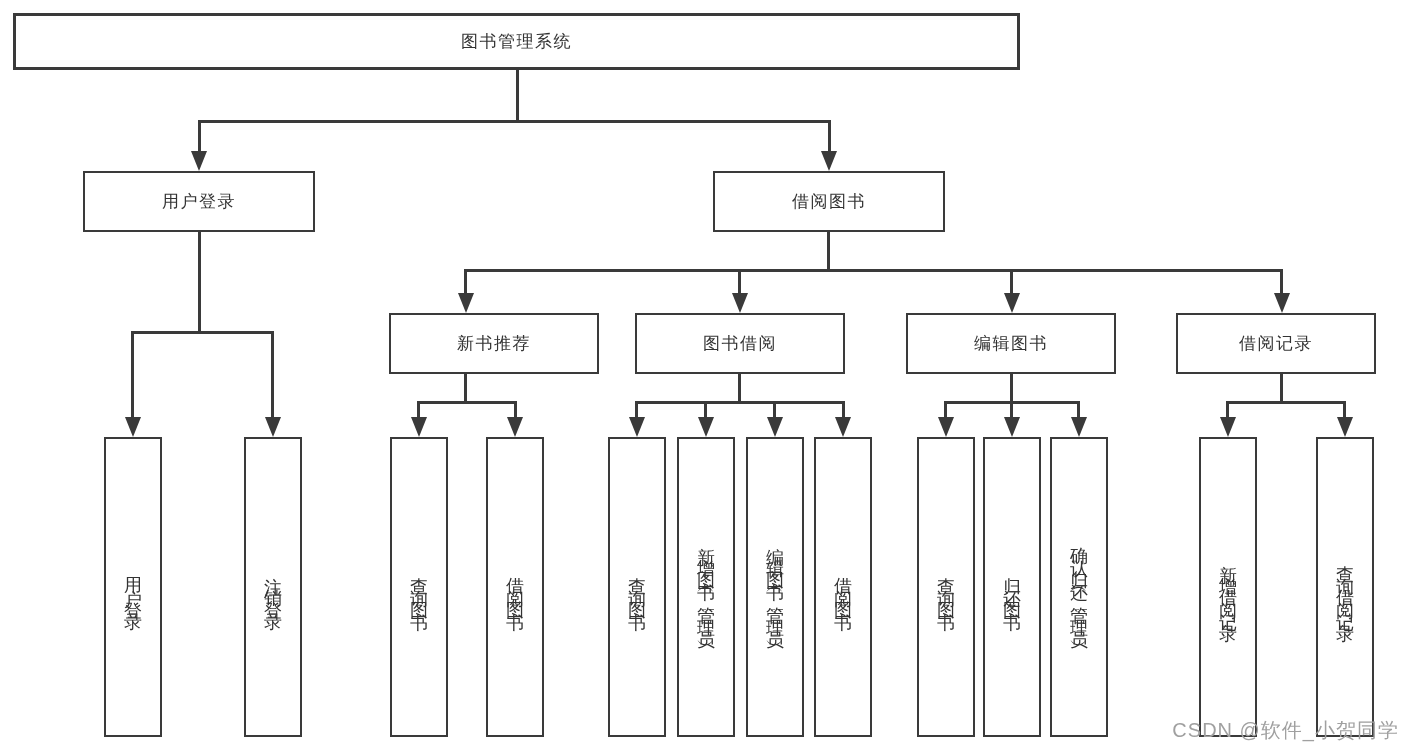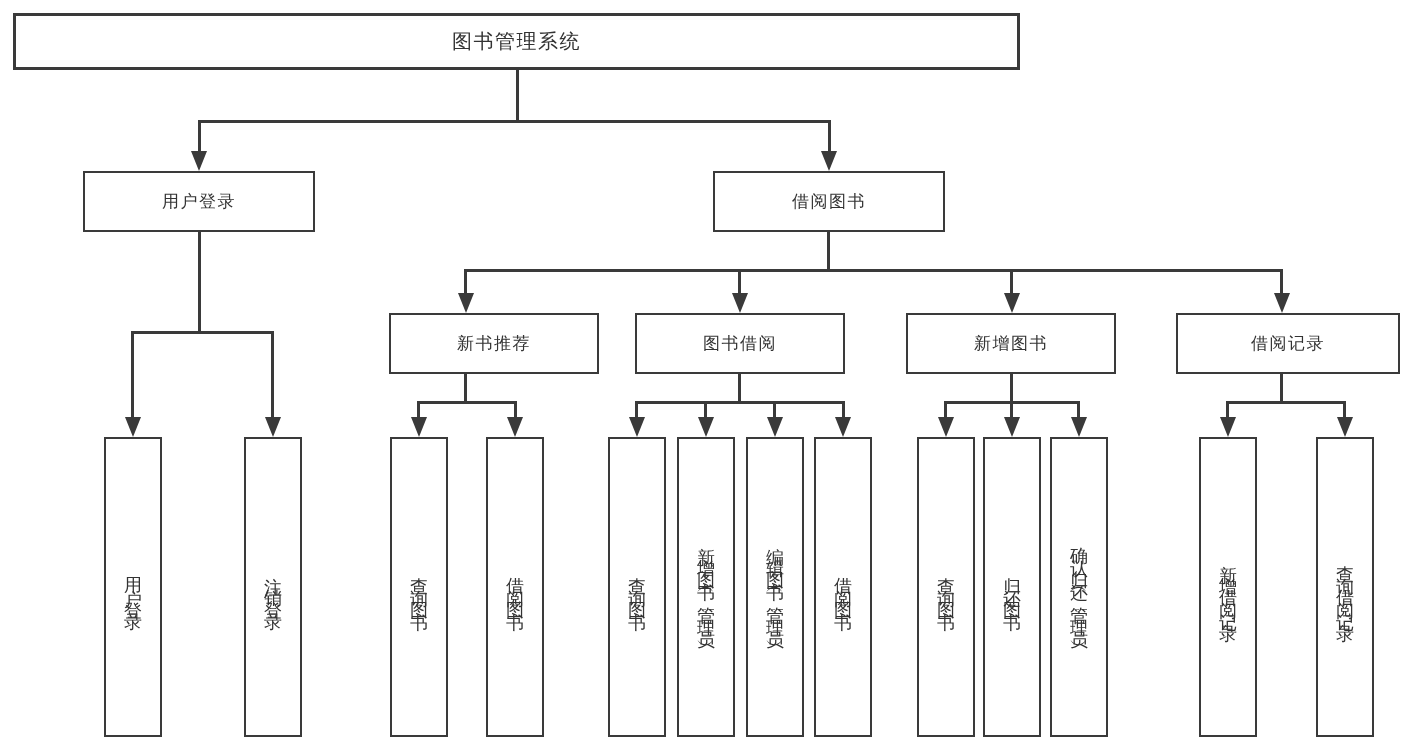--- a/index.html
+++ b/index.html
@@ -13,21 +13,21 @@
   .stage{
     position:relative;width:1405px;height:747px;background:var(--bg);
     overflow:hidden;font-family:"Liberation Sans","DejaVu Sans",sans-serif;
     color:var(--text);
   }
   .h-box{
     position:absolute;box-sizing:border-box;border:2.5px solid var(--line);
     background:var(--bg);display:flex;align-items:center;justify-content:center;
     font-size:17px;letter-spacing:1.5px;color:var(--text);
   }
-  .root-box{border-width:3px;font-size:20px;}
+  .root-box{border-width:3px;font-size:17px;}
   .v-box{
     position:absolute;box-sizing:border-box;border:2.5px solid var(--line);
     background:var(--bg);display:flex;align-items:center;justify-content:center;
   }
   .v-box span{
     writing-mode:vertical-rl;font-size:18px;letter-spacing:12px;
     color:var(--text);line-height:1;white-space:nowrap;
   }
   .vline{position:absolute;width:3px;background:var(--line);}
   .hline{position:absolute;height:3px;background:var(--line);}
@@ -82,23 +82,23 @@
   <div class="vline" style="left:1280px;top:269px;height:26px;"></div>
   <div class="arrow" style="left:1274px;top:293px;"></div>
 
   <div class="h-box" style="left:361px;top:313px;width:210px;height:61px;margin-left:28px;">
     <span>新书推荐</span>
   </div>
   <div class="h-box" style="left:635px;top:313px;width:210px;height:61px;">
     <span>图书借阅</span>
   </div>
   <div class="h-box" style="left:906px;top:313px;width:210px;height:61px;">
-    <span>新增图书</span>
+    <span>编辑图书</span>
   </div>
-  <div class="h-box" style="left:1176px;top:313px;width:224px;height:61px;">
+  <div class="h-box" style="left:1176px;top:313px;width:200px;height:61px;">
     <span>借阅记录</span>
   </div>
 
   <div class="vline" style="left:464px;top:372px;height:32px;"></div>
   <div class="hline" style="left:417px;top:401px;width:100px;"></div>
   <div class="vline" style="left:417px;top:401px;height:18px;"></div>
   <div class="arrow" style="left:411px;top:417px;"></div>
   <div class="vline" style="left:514px;top:401px;height:18px;"></div>
   <div class="arrow" style="left:507px;top:417px;"></div>
 
@@ -166,14 +166,15 @@
     <span>确认归还（管理员）</span>
   </div>
 
   <div class="v-box" style="left:1199px;top:437px;width:58px;height:300px;">
     <span>新增借阅记录</span>
   </div>
   <div class="v-box" style="left:1316px;top:437px;width:58px;height:300px;">
     <span>查询借阅记录</span>
   </div>
 
+  <div class="watermark">CSDN @软件_小贺同学</div>
 
 </div>
 
 </body></html>

